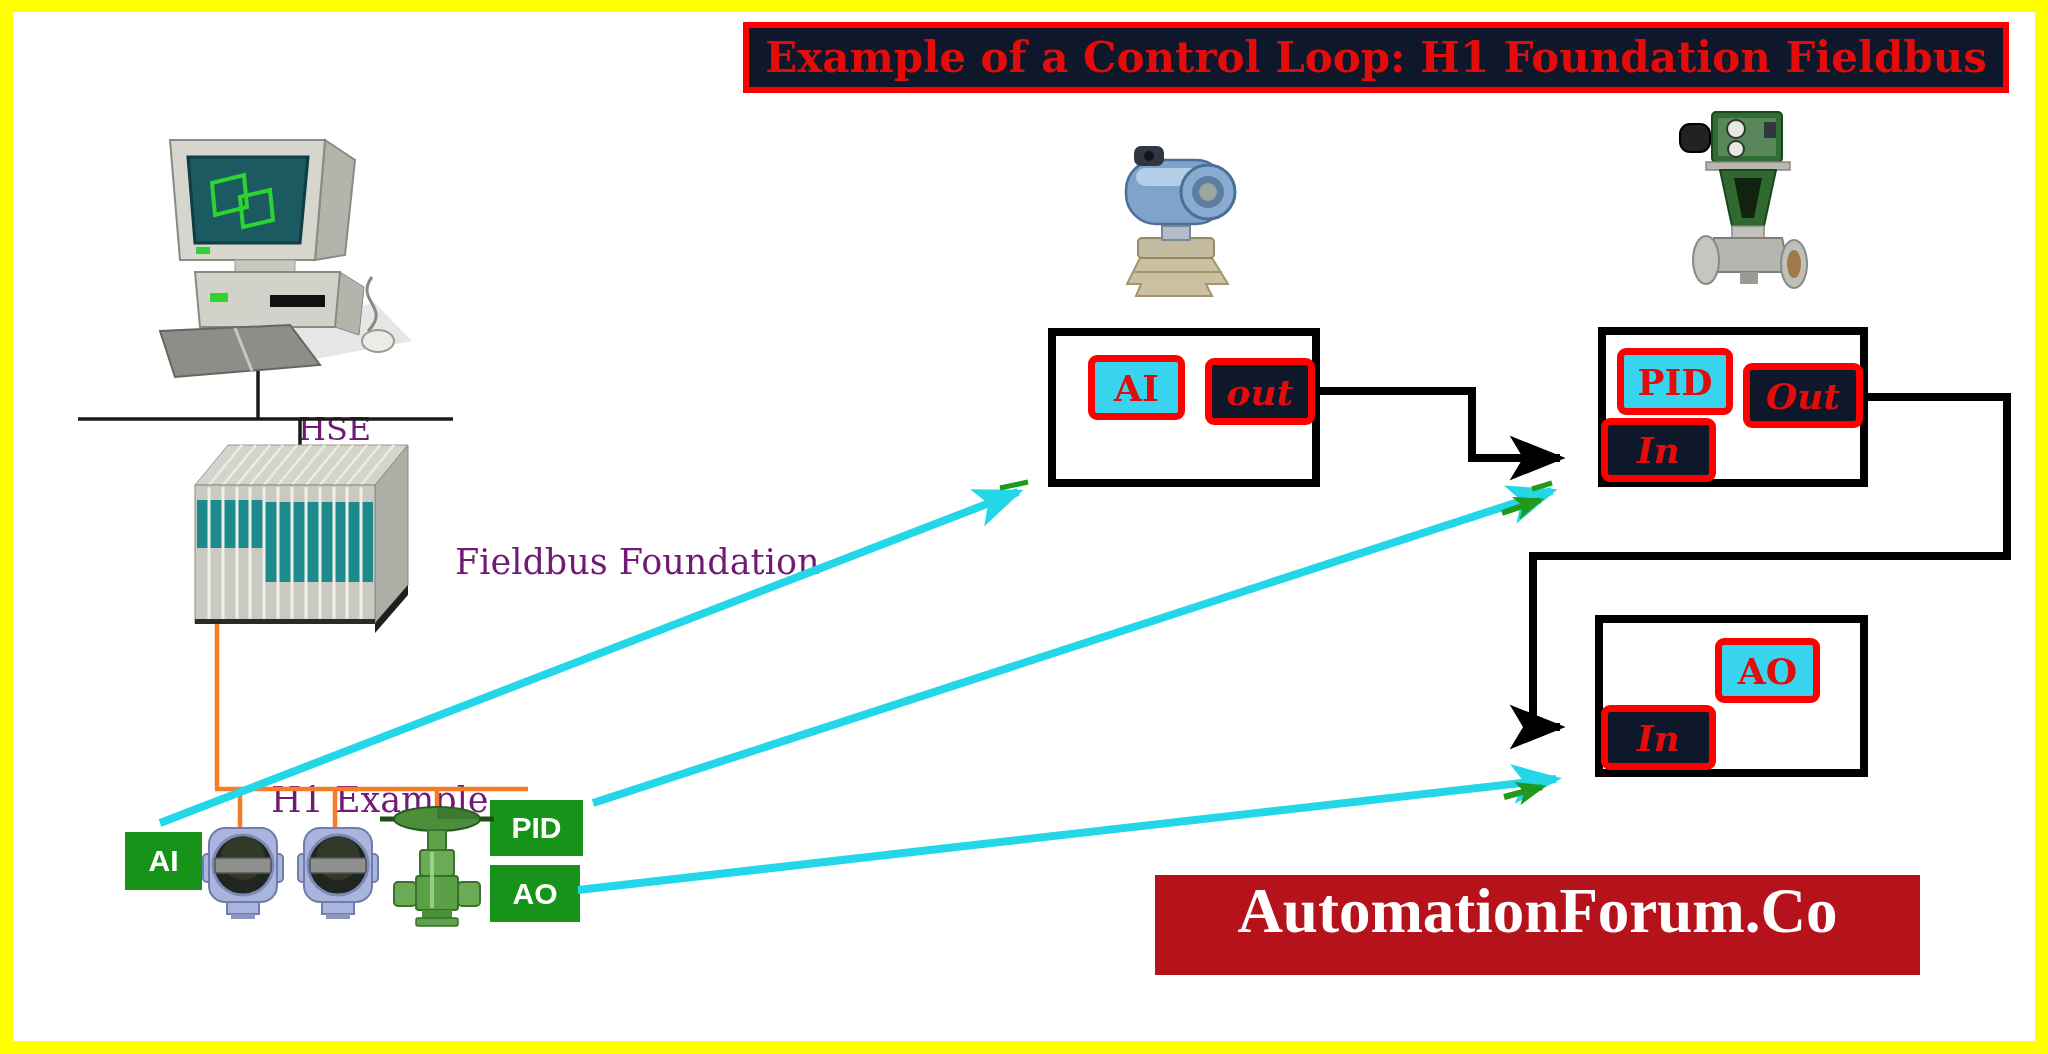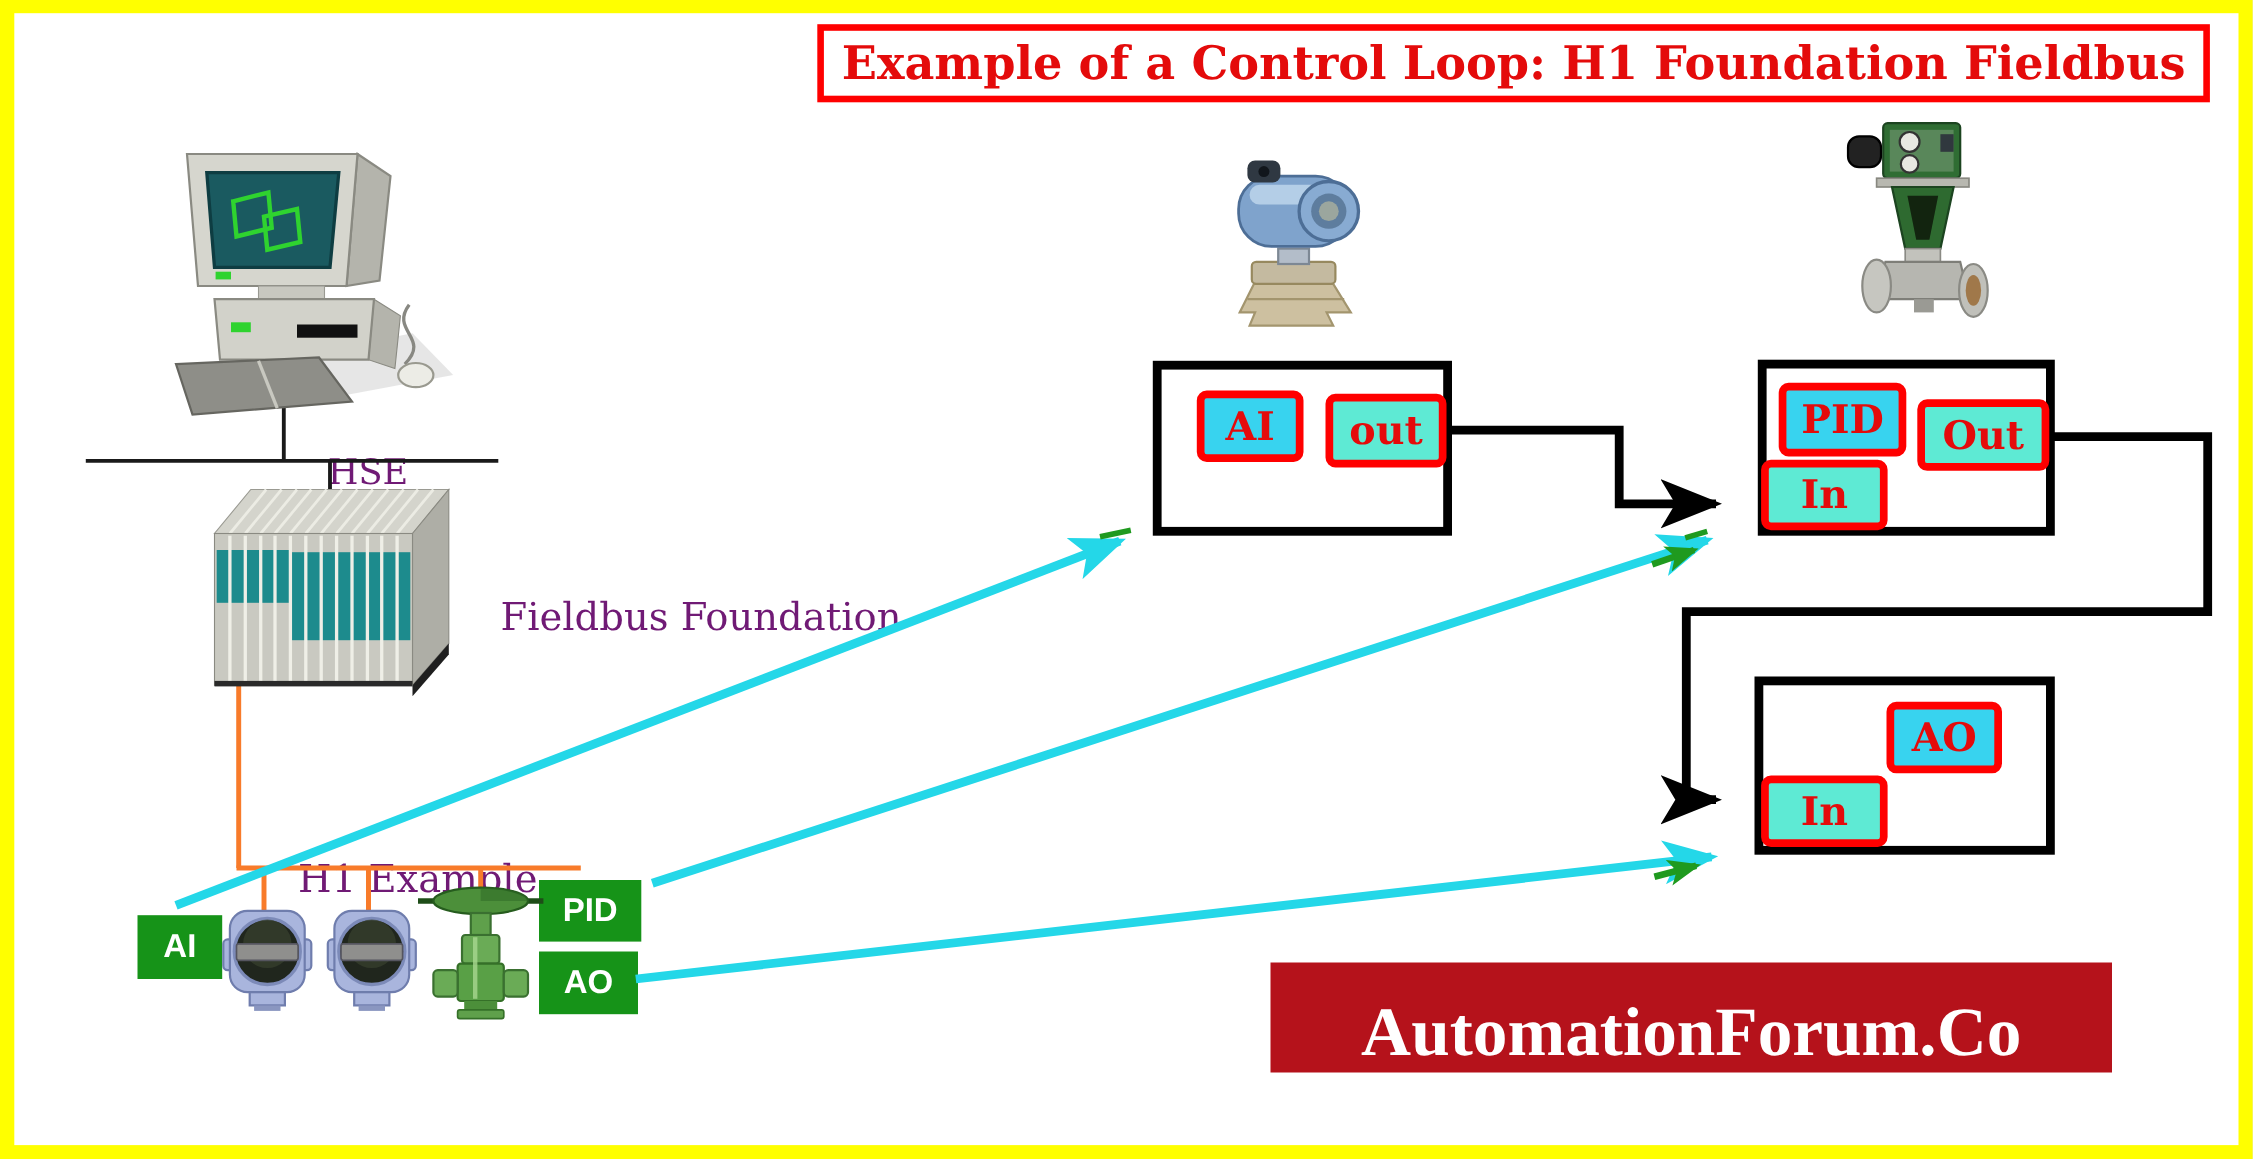--- a/index.html
+++ b/index.html
@@ -5,21 +5,21 @@
   html,body{margin:0;padding:0;background:#e8e8e8;}
   .canvas{
     position:relative;width:2048px;height:1054px;background:#ffff00;
     font-family:"DejaVu Serif",serif;overflow:hidden;
   }
   .inner{position:absolute;left:13px;top:12px;width:2022px;height:1029px;background:#ffffff;}
   .svg-overlay{position:absolute;left:0;top:0;width:2048px;height:1054px;z-index:2;pointer-events:none;}
 
   .title-box{
     position:absolute;left:743px;top:22px;width:1266px;height:71px;z-index:3;
-    background:#ffffff;border:6px solid #ff0000;box-sizing:border-box;
+    background:#0f172a;border:6px solid #ff0000;box-sizing:border-box;
     display:flex;align-items:center;justify-content:center;
   }
   .title-box span{color:#e40b0b;font-weight:bold;font-size:42px;white-space:nowrap;}
 
   .rtext{position:absolute;color:#701a75;font-weight:normal;white-space:nowrap;z-index:1;margin-top:44px;}
   .hse{left:298px;top:366px;font-size:32px;}
   .fc{left:455px;top:498px;font-size:35px;}
   .h1f{left:271px;top:736px;font-size:35px;}
 
   .gbox{
@@ -35,32 +35,32 @@
   .fb-ai{left:1048px;top:328px;width:272px;height:159px;}
   .fb-pid{left:1598px;top:327px;width:270px;height:160px;}
   .fb-ao{left:1595px;top:615px;width:273px;height:162px;}
 
   .rlabel{
     position:absolute;border:7px solid #ff0000;border-radius:9px;box-sizing:border-box;z-index:3;
     color:#e40b0b;font-weight:bold;font-size:36px;
     display:flex;align-items:center;justify-content:center;
   }
   .cyanbg{background:#38d3ef;}
-  .yellowbg{background:#5eead4;}
+  .yellowbg{background:#0f172a;font-style:italic;}
   .l-ai{left:1088px;top:355px;width:97px;height:65px;}
   .l-out{left:1205px;top:358px;width:110px;height:67px;}
   .l-pid{left:1617px;top:348px;width:116px;height:67px;}
   .l-out2{left:1743px;top:363px;width:120px;height:65px;}
   .l-in1{left:1601px;top:418px;width:115px;height:64px;}
   .l-ao{left:1715px;top:638px;width:105px;height:65px;}
   .l-in2{left:1601px;top:705px;width:115px;height:65px;}
 
   .logo{
     position:absolute;left:1155px;top:875px;width:765px;height:100px;z-index:3;
-    background:#b5121b;display:flex;align-items:flex-end;justify-content:center;
+    background:#b5121b;display:flex;align-items:flex-start;justify-content:center;
     font-family:"Liberation Serif",serif;font-weight:bold;color:#ffffff;font-size:63px;
   }
 </style>
 </head>
 <body>
 
 <div class="canvas">
   <div class="inner"></div>
 
   <div class="title-box">

